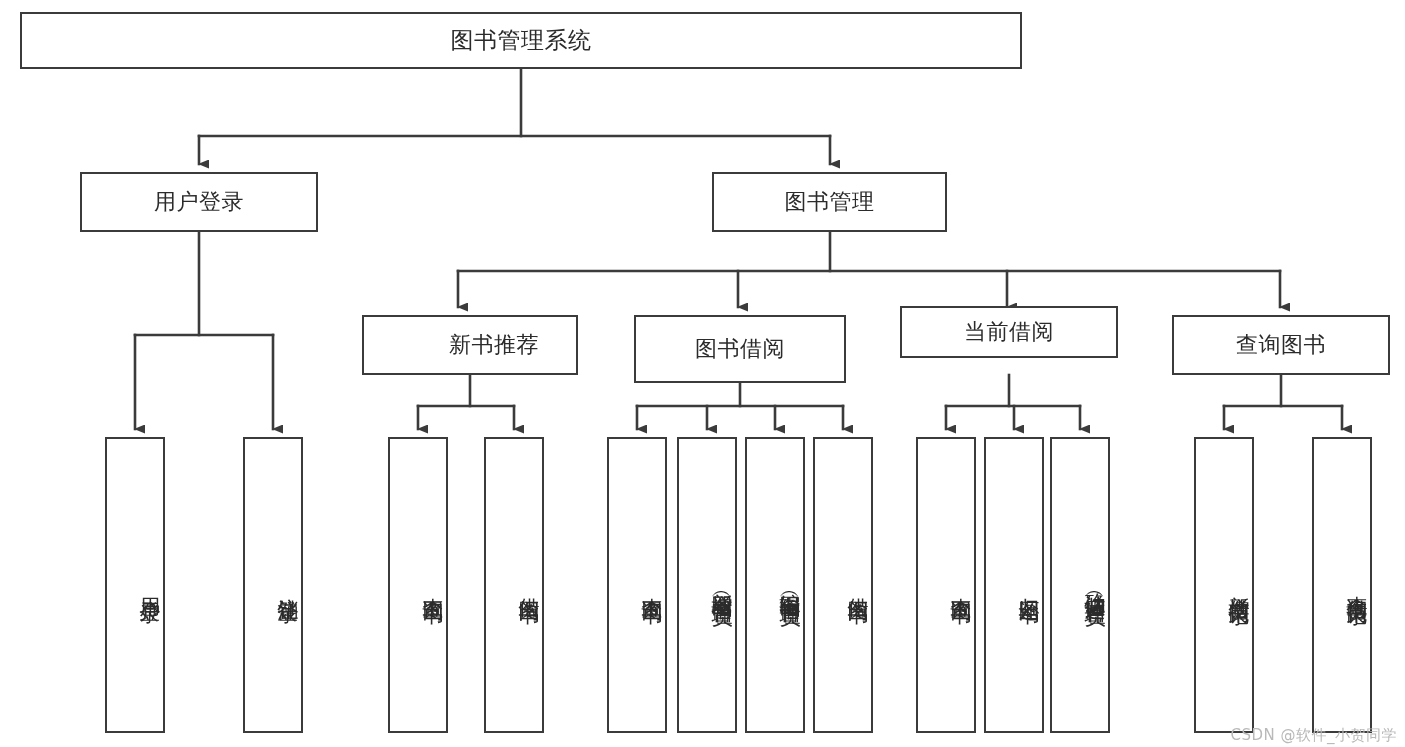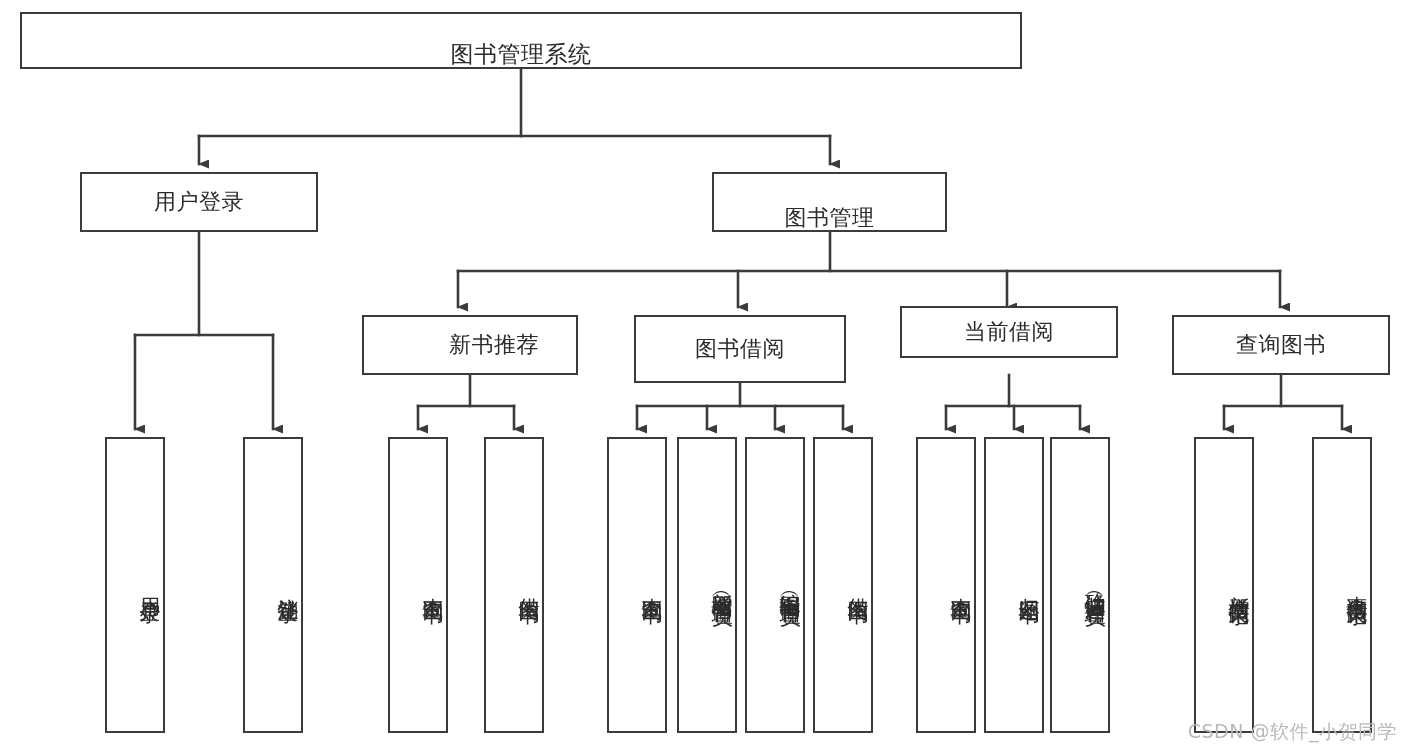--- a/index.html
+++ b/index.html
@@ -53,21 +53,21 @@
   .node-v.pad-top {
     align-items: flex-start;
   }
   #root-node {
     font-size: 23px;
   }
   #watermark {
     position: absolute;
     right: 8px;
     bottom: 2px;
-    font-size: 19px;
+    font-size: 15px;
     color: #b9b9b9;
     letter-spacing: 0.5px;
     white-space: nowrap;
     pointer-events: none;
   }
 </style>
 </head>
 <body>
 
 <div id="canvas">
@@ -116,29 +116,29 @@
       <path d="M 1014,406 L 1014,429" marker-end="url(#arrowhead)"></path>
       <path d="M 1080,406 L 1080,429" marker-end="url(#arrowhead)"></path>
 
       <path d="M 1281,375 L 1281,406"></path>
       <path d="M 1224,406 L 1342,406"></path>
       <path d="M 1224,406 L 1224,429" marker-end="url(#arrowhead)"></path>
       <path d="M 1342,406 L 1342,429" marker-end="url(#arrowhead)"></path>
     </g>
   </svg>
 
-  <div class="node node-h" id="root-node" style="left:20px; top:12px; width:1002px; height:57px;align-items:flex-end;">
+  <div class="node node-h" id="root-node" style="left:20px; top:12px; width:1002px; height:57px;">
     <span>图书管理系统</span>
   </div>
 
   <div class="node node-h" style="left:80px; top:172px; width:238px; height:60px;">
     <span>用户登录</span>
   </div>
 
-  <div class="node node-h" style="left:712px; top:172px; width:235px; height:60px;align-items:flex-end;">
+  <div class="node node-h" style="left:712px; top:172px; width:235px; height:60px;">
     <span>图书管理</span>
   </div>
 
   <div class="node node-h" style="left:362px; top:315px; width:216px; height:60px;padding-left:48px;">
     <span>新书推荐</span>
   </div>
 
   <div class="node node-h" style="left:634px; top:315px; width:212px; height:68px;">
     <span>图书借阅</span>
   </div>

